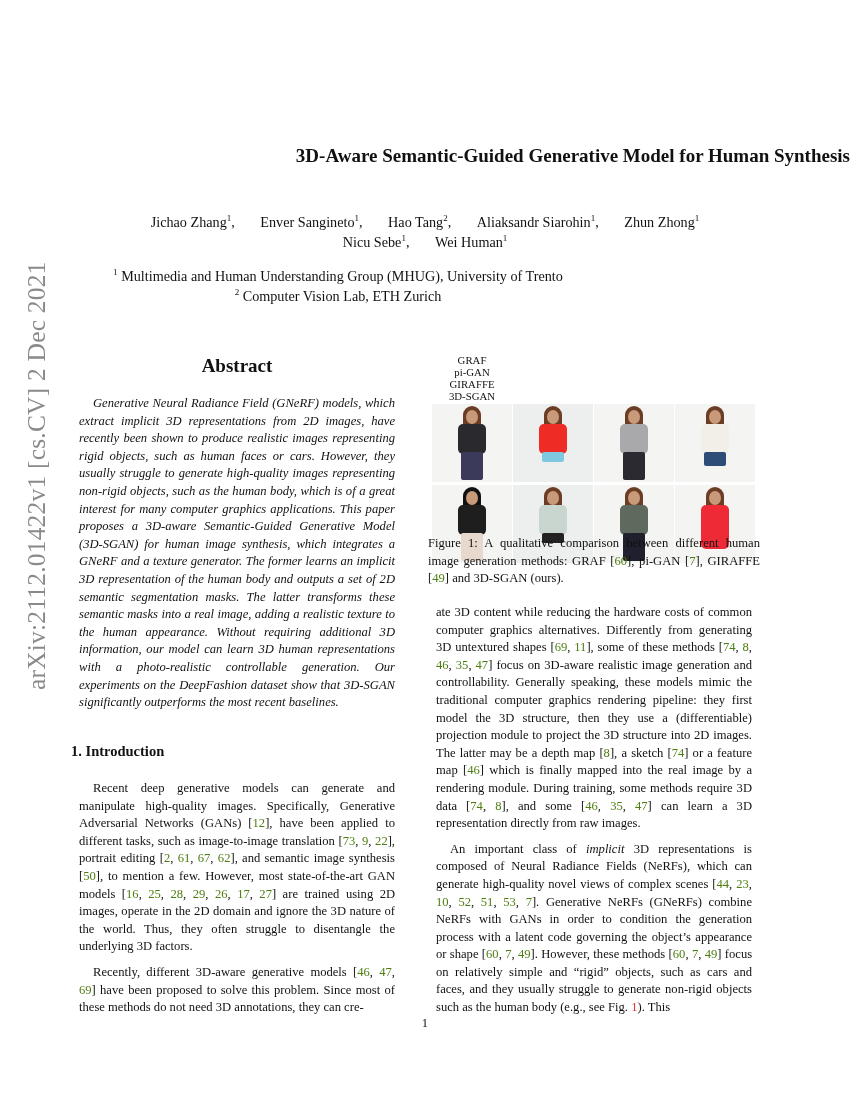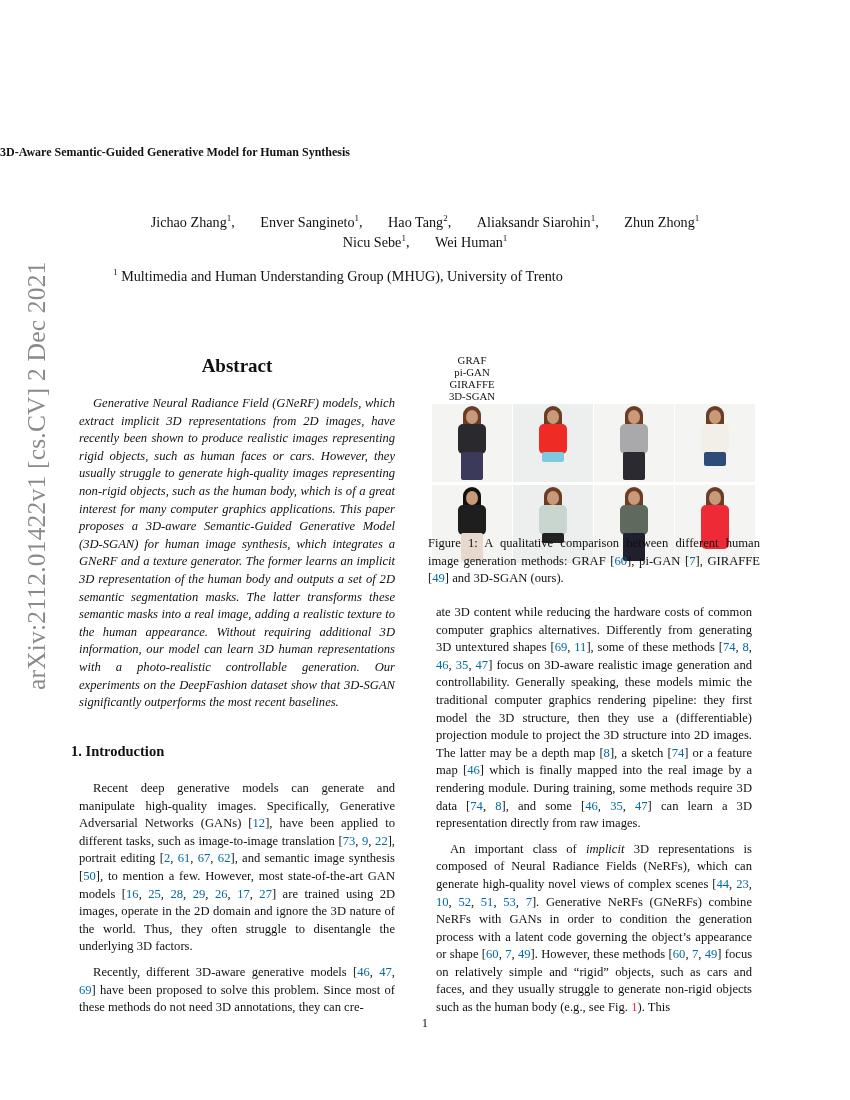--- a/index.html
+++ b/index.html
@@ -1,38 +1,38 @@
 <!DOCTYPE html>
 <html><head>
 <meta charset="utf-8">
 <style>
   html, body { margin: 0; padding: 0; background: #ffffff; }
   body { width: 850px; height: 1100px; position: relative; overflow: hidden;
          font-family: "Liberation Serif", "DejaVu Serif", serif; color: #111; }
   .arxiv { position: absolute; left: 2px; top: 290px; width: 40px; height: 400px; }
   .arxiv span { position: absolute; left: 20px; top: 400px; transform-origin: 0 0;
     transform: rotate(-90deg); white-space: nowrap; font-size: 25.5px; color: #8a8a8a; letter-spacing: 0.2px; }
-  .title { position: absolute; top: 145px; left: 0; width: 850px; text-align: left;
-           font-size: 12px; font-weight: bold; }
+  .title { position: absolute; top: 145px; left: 0; width: 850px; text-align: right;
+           font-size: 19px; font-weight: bold; }
   .authors { position: absolute; top: 212px; left: 0; width: 850px; text-align: center;
              font-size: 14.2px; line-height: 20px; }
   .authors .a { margin: 0 11px; }
   .affil { position: absolute; top: 266px; left: 0; width: 676px; text-align: center;
            font-size: 14.2px; line-height: 20px; }
   sup { font-size: 9px; vertical-align: super; line-height: 0; }
   .col { position: absolute; width: 332px; font-size: 12.6px; line-height: 17.6px; text-align: justify; }
   .col-left { left: 71px; }
   .col-right { left: 428px; }
   .abs-title { position: absolute; top: 355px; left: 71px; width: 332px; text-align: center;
                font-weight: bold; font-size: 19px; }
   .abstract { top: 387px; font-style: italic; }
   .abstract p, .intro p, .rc p { margin: 8px; text-indent: 14px; }
   .sec { position: absolute; top: 743px; left: 71px; font-weight: bold; font-size: 14.5px; text-align: right; }
   .intro { top: 772px; }
-  .cite { color: #0369a1; }
+  .cite { color: #4d7c0f; }
   .ref { color: #d33; }
   .fig { position: absolute; top: 354px; left: 432px; width: 330px; }
   .fig-labels { display: flex; font-size: 10.8px; flex-direction: column; }
   .fig-labels div { width: 80px; margin-right: 1px; text-align: center; }
   .fig-grid { display: grid; grid-template-columns: repeat(4, 80px); grid-template-rows: 78px 78px;
               gap: 3px 1px; margin-top: 2px; }
   .cell { position: relative; background: #f4f4f2; overflow: hidden; }
   .cell.tint { background: #ecefee; }
   .cell .head { position: absolute; width: 12px; height: 14px; border-radius: 50%; background: #c99a7a; left: 34px; top: 6px; }
   .cell .hair { position: absolute; width: 18px; height: 26px; border-radius: 9px 9px 4px 4px; background: #6b3d24; left: 31px; top: 2px; }
@@ -61,20 +61,21 @@
     <span class="a"><span>Zhun Zhong</span><sup>1</sup></span>
   </div>
   <div>
     <span class="a"><span>Nicu Sebe</span><sup>1</sup>,</span>
     <span class="a"><span>Wei Human</span><sup>1</sup></span>
   </div>
 </div>
 
 <div class="affil">
   <div><sup>1</sup> <span>Multimedia and Human Understanding Group (MHUG), University of Trento</span></div>
+  <div><sup>2</sup> <span>Computer Vision Lab, ETH Zurich</span></div>
 </div>
 
 <div class="abs-title">Abstract</div>
 <div class="col col-left abstract">
   <p>Generative Neural Radiance Field (GNeRF) models, which extract implicit 3D representations from 2D images, have recently been shown to produce realistic images representing rigid objects, such as human faces or cars. However, they usually struggle to generate high-quality images representing non-rigid objects, such as the human body, which is of a great interest for many computer graphics applications. This paper proposes a 3D-aware Semantic-Guided Generative Model (3D-SGAN) for human image synthesis, which integrates a GNeRF and a texture generator. The former learns an implicit 3D representation of the human body and outputs a set of 2D semantic segmentation masks. The latter transforms these semantic masks into a real image, adding a realistic texture to the human appearance. Without requiring additional 3D information, our model can learn 3D human representations with a photo-realistic controllable generation. Our experiments on the DeepFashion dataset show that 3D-SGAN significantly outperforms the most recent baselines.</p>
 </div>
 
 <div class="sec">1. Introduction</div>
 <div class="col col-left intro">
   <p>Recent deep generative models can generate and manipulate high-quality images. Specifically, Generative Adversarial Networks (GANs) [<a class="cite">12</a>], have been applied to different tasks, such as image-to-image translation [<a class="cite">73</a>, <a class="cite">9</a>, <a class="cite">22</a>], portrait editing [<a class="cite">2</a>, <a class="cite">61</a>, <a class="cite">67</a>, <a class="cite">62</a>], and semantic image synthesis [<a class="cite">50</a>], to mention a few. However, most state-of-the-art GAN models [<a class="cite">16</a>, <a class="cite">25</a>, <a class="cite">28</a>, <a class="cite">29</a>, <a class="cite">26</a>, <a class="cite">17</a>, <a class="cite">27</a>] are trained using 2D images, operate in the 2D domain and ignore the 3D nature of the world. Thus, they often struggle to disentangle the underlying 3D factors.</p>

